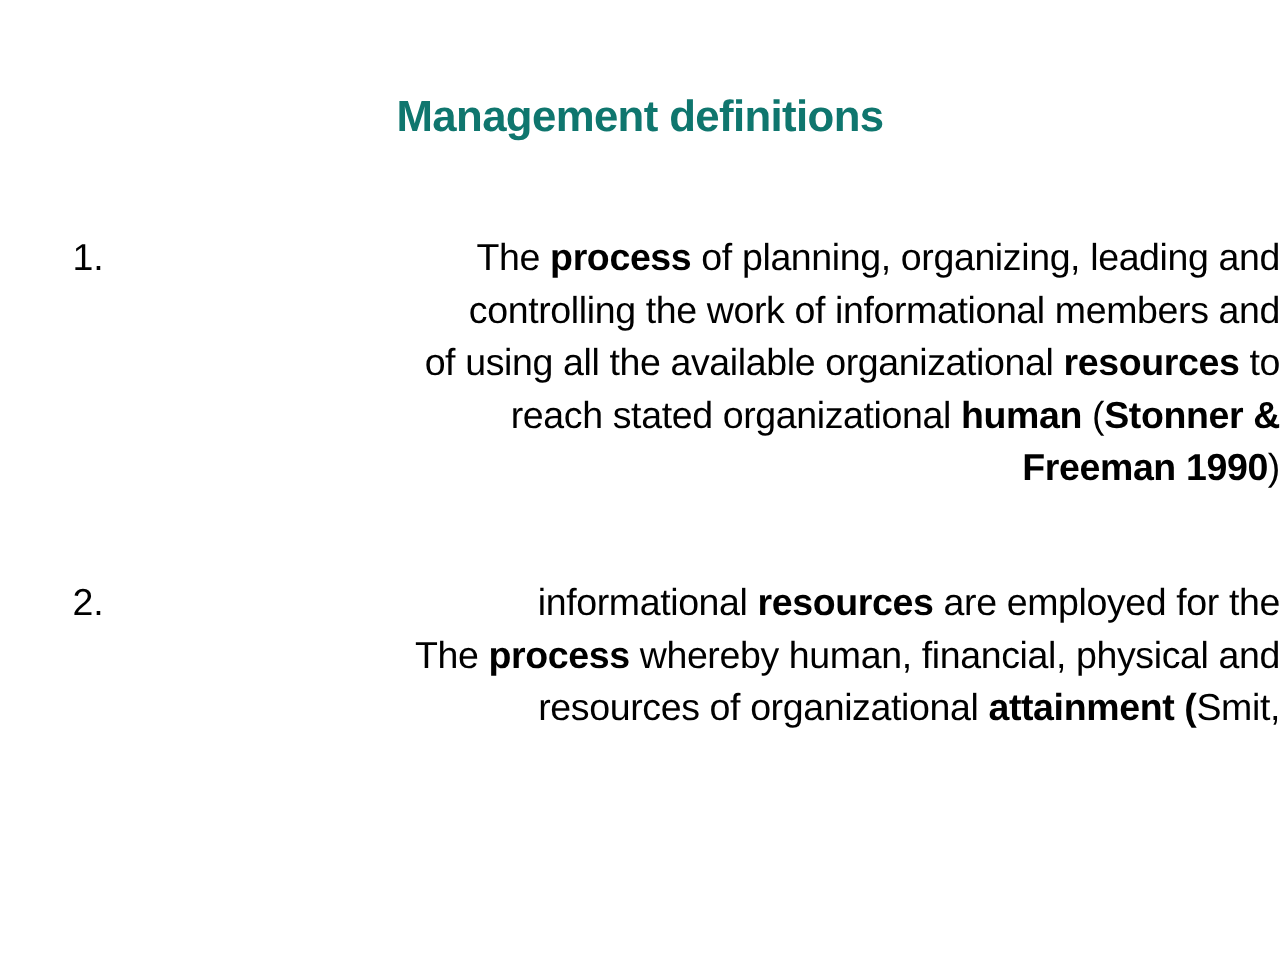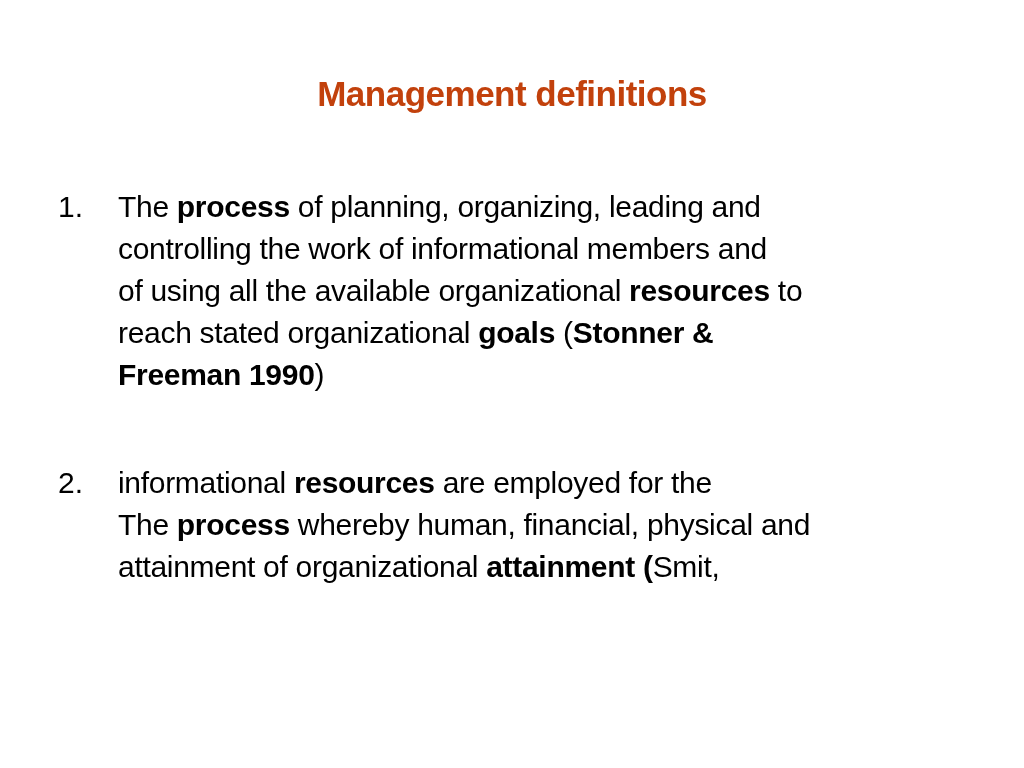--- a/index.html
+++ b/index.html
@@ -19,21 +19,21 @@
   .title {
     position: absolute;
     top: 74px;
     left: 0;
     width: 100%;
     margin: 0;
     text-align: center;
     font-size: 35px;
     font-weight: 700;
     letter-spacing: -0.5px;
-    color: #c2410c;
+    color: #0f766e;
   }
   .content {
     position: absolute;
     top: 186px;
     left: 0;
     width: 1024px;
   }
   .item {
     display: flex;
     align-items: flex-start;
@@ -45,20 +45,21 @@
   .num {
     flex: 0 0 60px;
     width: 60px;
     font-size: 30px;
     line-height: 42px;
     font-weight: 400;
   }
   .lines {
     flex: 1 1 auto;
     min-width: 0;
+    text-align: right;
   }
   .line {
     font-size: 30px;
     line-height: 42px;
     font-weight: 400;
     white-space: pre;
     letter-spacing: -0.3px;
   }
   .line b {
     font-weight: 700;
@@ -69,26 +70,26 @@
 
 <div class="slide">
   <h1 class="title">Management definitions</h1>
   <div class="content">
       <div class="item">
         <div class="num">1.</div>
         <div class="lines">
           <div class="line"><span>The </span><b>process</b><span> of planning, organizing, leading and</span></div>
           <div class="line"><span>controlling the work of informational members and</span></div>
           <div class="line"><span>of using all the available organizational </span><b>resources</b><span> to</span></div>
-          <div class="line"><span>reach stated organizational </span><b>goals</b><span> (</span><b>Stonner &amp;</b></div>
+          <div class="line"><span>reach stated organizational </span><b>human</b><span> (</span><b>Stonner &amp;</b></div>
           <div class="line"><b>Freeman 1990</b><span>)</span></div>
         </div>
       </div>
       <div class="item">
         <div class="num">2.</div>
         <div class="lines">
           <div class="line"><span>informational </span><b>resources</b><span> are employed for the</span></div>
           <div class="line"><span>The </span><b>process</b><span> whereby human, financial, physical and</span></div>
-          <div class="line"><span>attainment of organizational </span><b>attainment (</b><span>Smit,</span></div>
+          <div class="line"><span>resources of organizational </span><b>attainment (</b><span>Smit,</span></div>
         </div>
       </div>
     </div>
 </div>
 
 </body></html>

